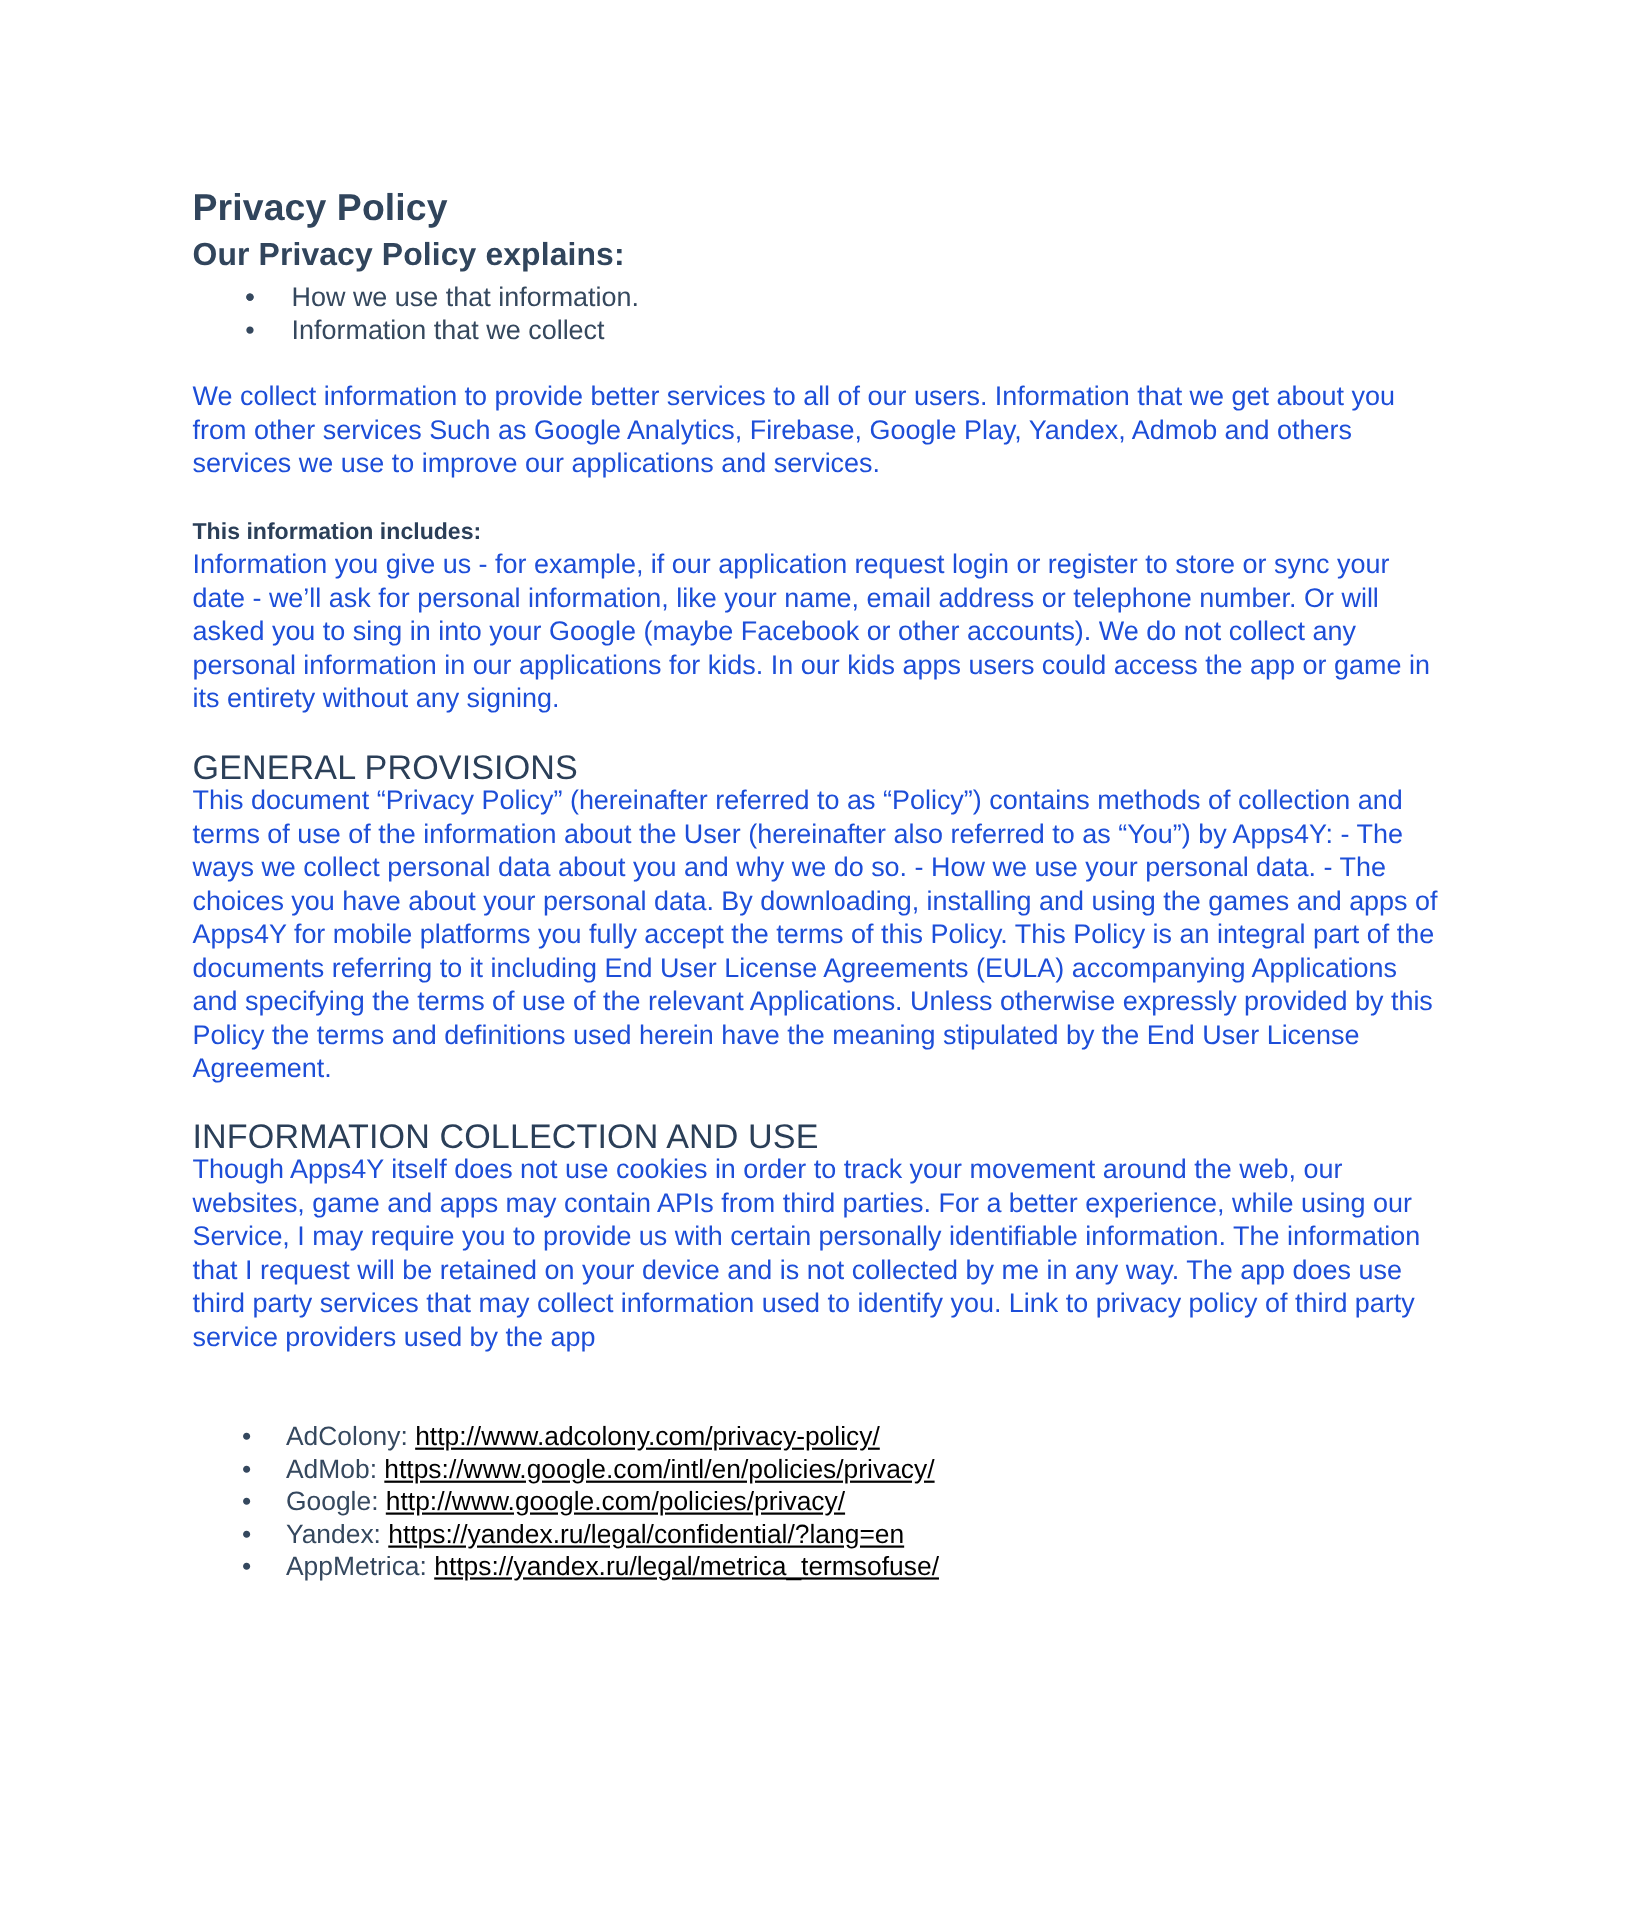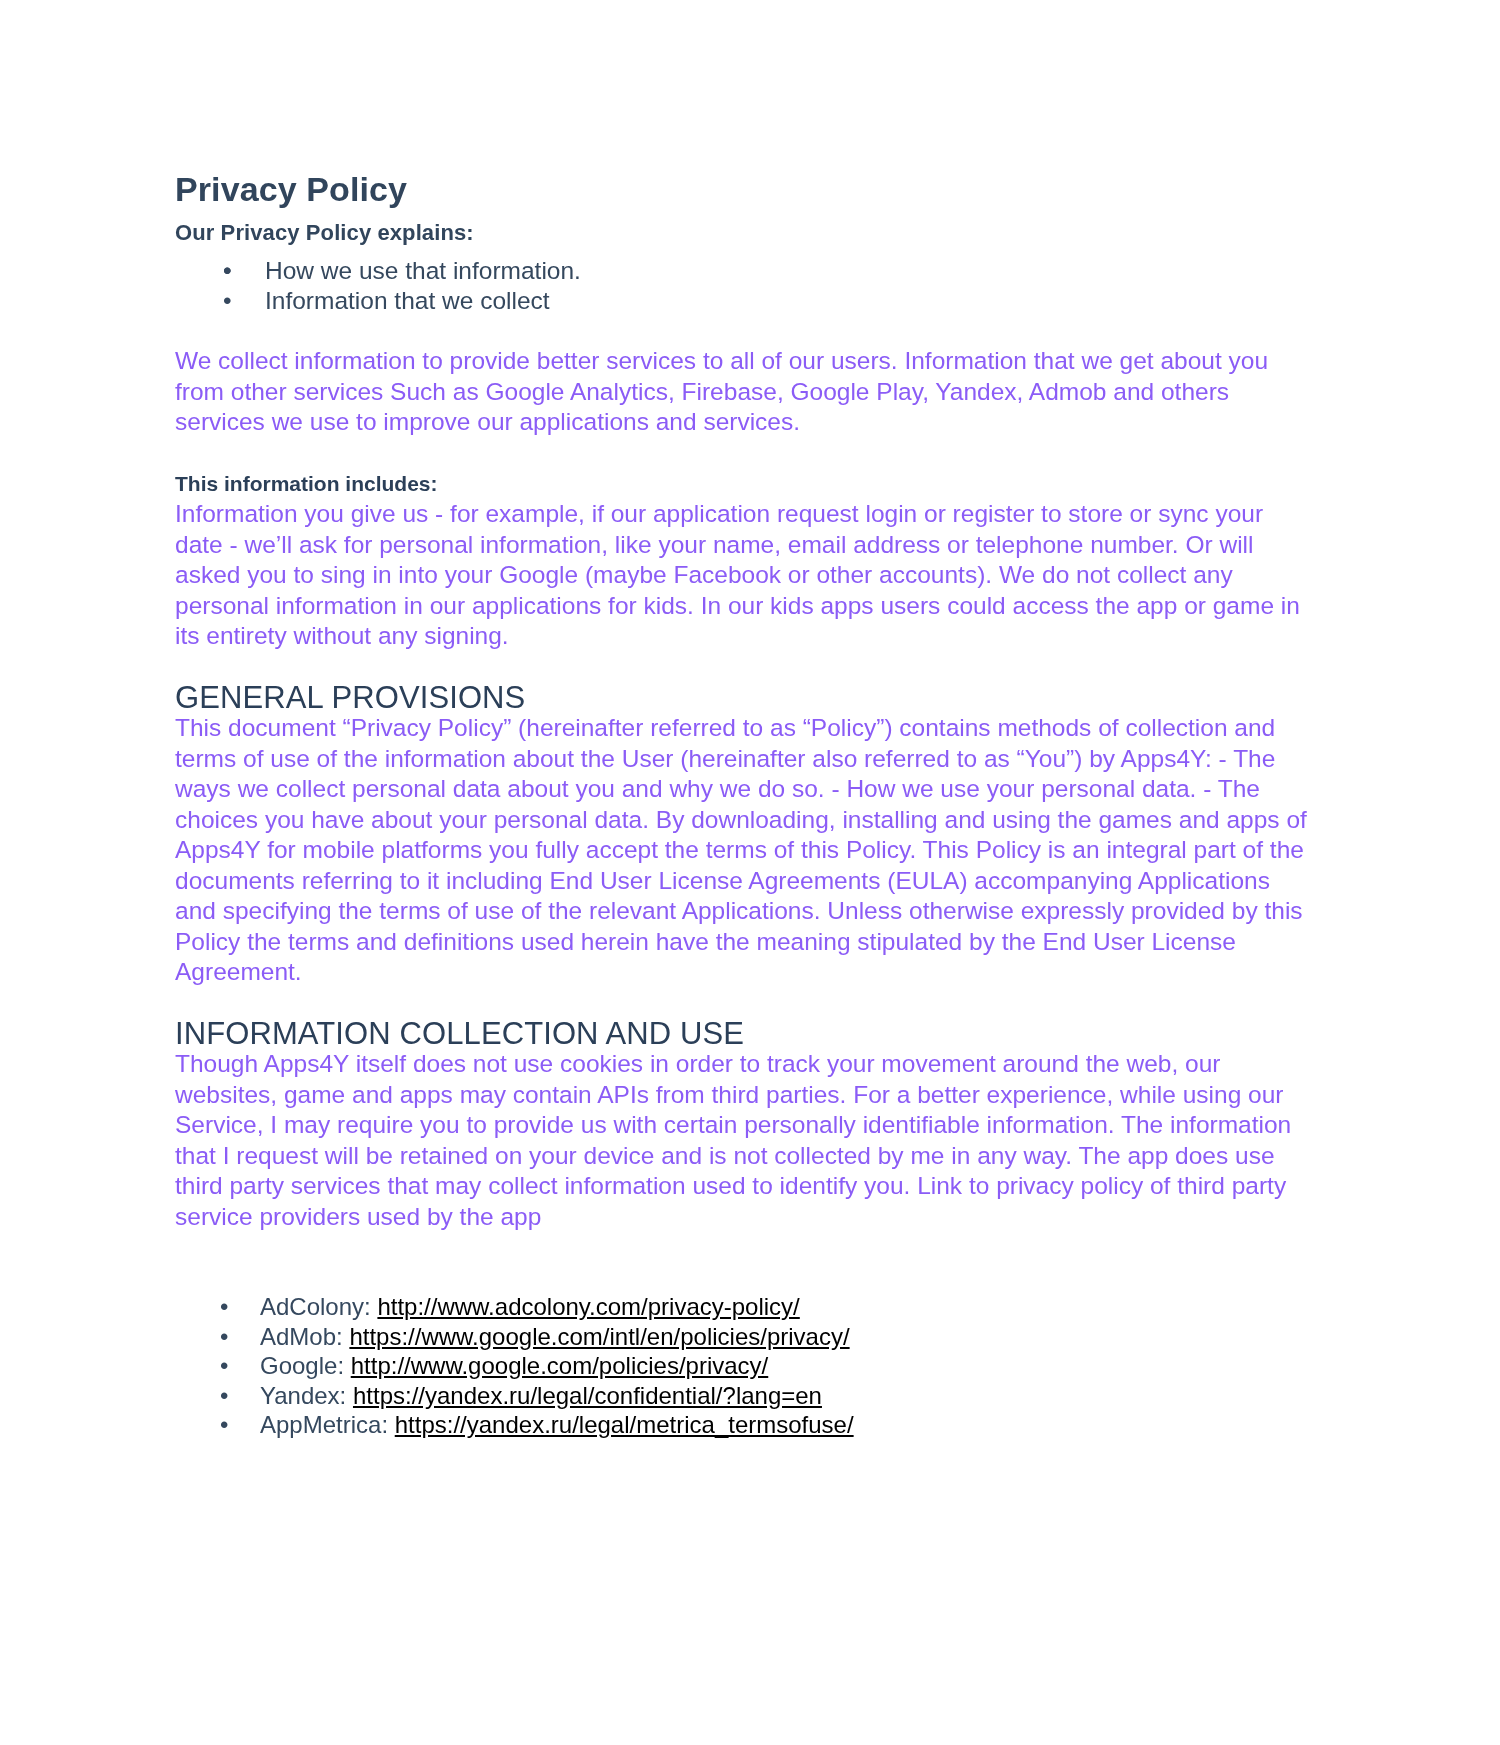--- a/index.html
+++ b/index.html
@@ -30,21 +30,21 @@
   }
   .title-1 {
     font-size: 34px;
     font-weight: bold;
     line-height: 43px;
     color: #31455c;
     letter-spacing: 0.1px;
     margin: 0;
   }
   .title-2 {
-    font-size: 22px;
+    font-size: 29px;
     font-weight: bold;
     line-height: 43px;
     color: #31455c;
     letter-spacing: 0.1px;
     margin: 0 0 2px 0;
   }
   ul.bullets {
     list-style: none;
     margin: 0;
     padding: 0;
@@ -60,21 +60,21 @@
   ul.bullets li .bullet-dot {
     position: absolute;
     left: 48px;
     top: 0;
     font-size: 24.5px;
     line-height: 29.5px;
   }
   p.para {
     font-size: 24.5px;
     line-height: 30.5px;
-    color: #8b5cf6;
+    color: #1d4ed8;
     margin: 0;
     text-align: left;
   }
   .gap-lg { height: 31px; }
   .gap-md { height: 29px; }
   .heading-bold {
     font-size: 21px;
     line-height: 30.5px;
     font-weight: bold;
     color: #2b3f58;

